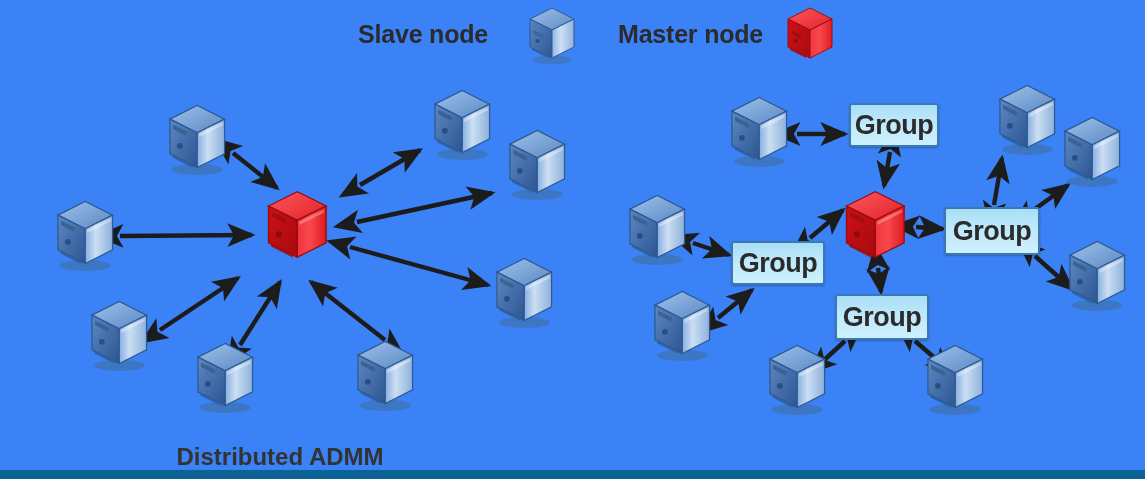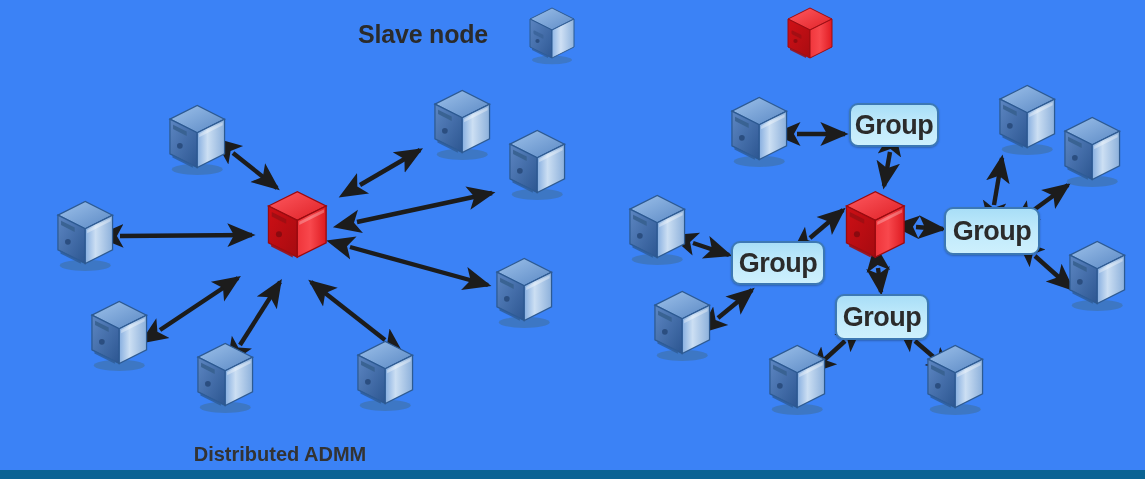--- a/index.html
+++ b/index.html
@@ -21,21 +21,21 @@
     position: absolute;
     font-weight: bold;
     font-size: 25px;
     color: #2b2b2b;
     letter-spacing: -0.2px;
     white-space: nowrap;
   }
   .panel-label {
     position: absolute;
     font-weight: bold;
-    font-size: 20px;
+    font-size: 24px;
     color: #333333;
     white-space: nowrap;
     text-align: center;
   }
   .bottom-bar {
     position: absolute;
     left: 0;
     width: 1145px;
     height: 9px;
     background: #0a6394;
@@ -51,21 +51,21 @@
   .node {
     position: absolute;
     pointer-events: auto;
   }
   .group-box {
     position: absolute;
     display: flex;
     align-items: center;
     justify-content: center;
     border: 2px solid #3c78b4;
-    border-radius: 9px;
+    border-radius: 3px;
     background: linear-gradient(to bottom, #a8def7 0%, #bfe9fb 45%, #cdf0fd 100%);
     box-shadow: 0 1px 2px rgba(0,0,0,0.25);
     box-sizing: border-box;
   }
   .group-box span {
     font-family: "Liberation Sans", sans-serif;
     font-weight: bold;
     font-size: 27px;
     color: #2b2b2b;
     letter-spacing: -0.5px;
@@ -99,20 +99,21 @@
       <ellipse cx="30" cy="56" rx="20" ry="4.2" fill="#3f74b8" opacity="0.75"></ellipse>
       <path d="M8,15 L30,4 L52,15 L30,26 Z" fill="url(#lgBlueTopA)" stroke="#2d5a92" stroke-width="1"></path>
       <path d="M8,15 L30,26 L30,54 L8,43 Z" fill="url(#lgBlueSideA)" stroke="#2d5a92" stroke-width="1"></path>
       <path d="M30,26 L52,15 L52,43 L30,54 Z" fill="url(#lgBlueFrontA)" stroke="#2d5a92" stroke-width="1"></path>
       <rect x="11.5" y="20.5" width="10" height="4" rx="1" fill="#3a6399" opacity="0.85" transform="skewY(26)"></rect>
       <circle cx="15.5" cy="37" r="2.1" fill="#2b4e80"></circle>
       <path d="M10,44 L26,52 L26,54 L10,46 Z" fill="#2f5d98" opacity="0.8"></path>
     </svg>
   </div>
 
+  <div class="legend-label" style="left:618px; top:20px;">Master node</div>
 
   <div class="node" style="left:780px; top:4px;">
     <svg width="58" height="62" viewBox="0 0 58 62">
       <defs>
         <linearGradient id="lgRedFrontA" x1="0" y1="0" x2="1" y2="0">
           <stop offset="0%" stop-color="#f0363c"></stop>
           <stop offset="45%" stop-color="#f8484d"></stop>
           <stop offset="100%" stop-color="#e01b22"></stop>
         </linearGradient>
         <linearGradient id="lgRedSideA" x1="0" y1="0" x2="1" y2="1">

